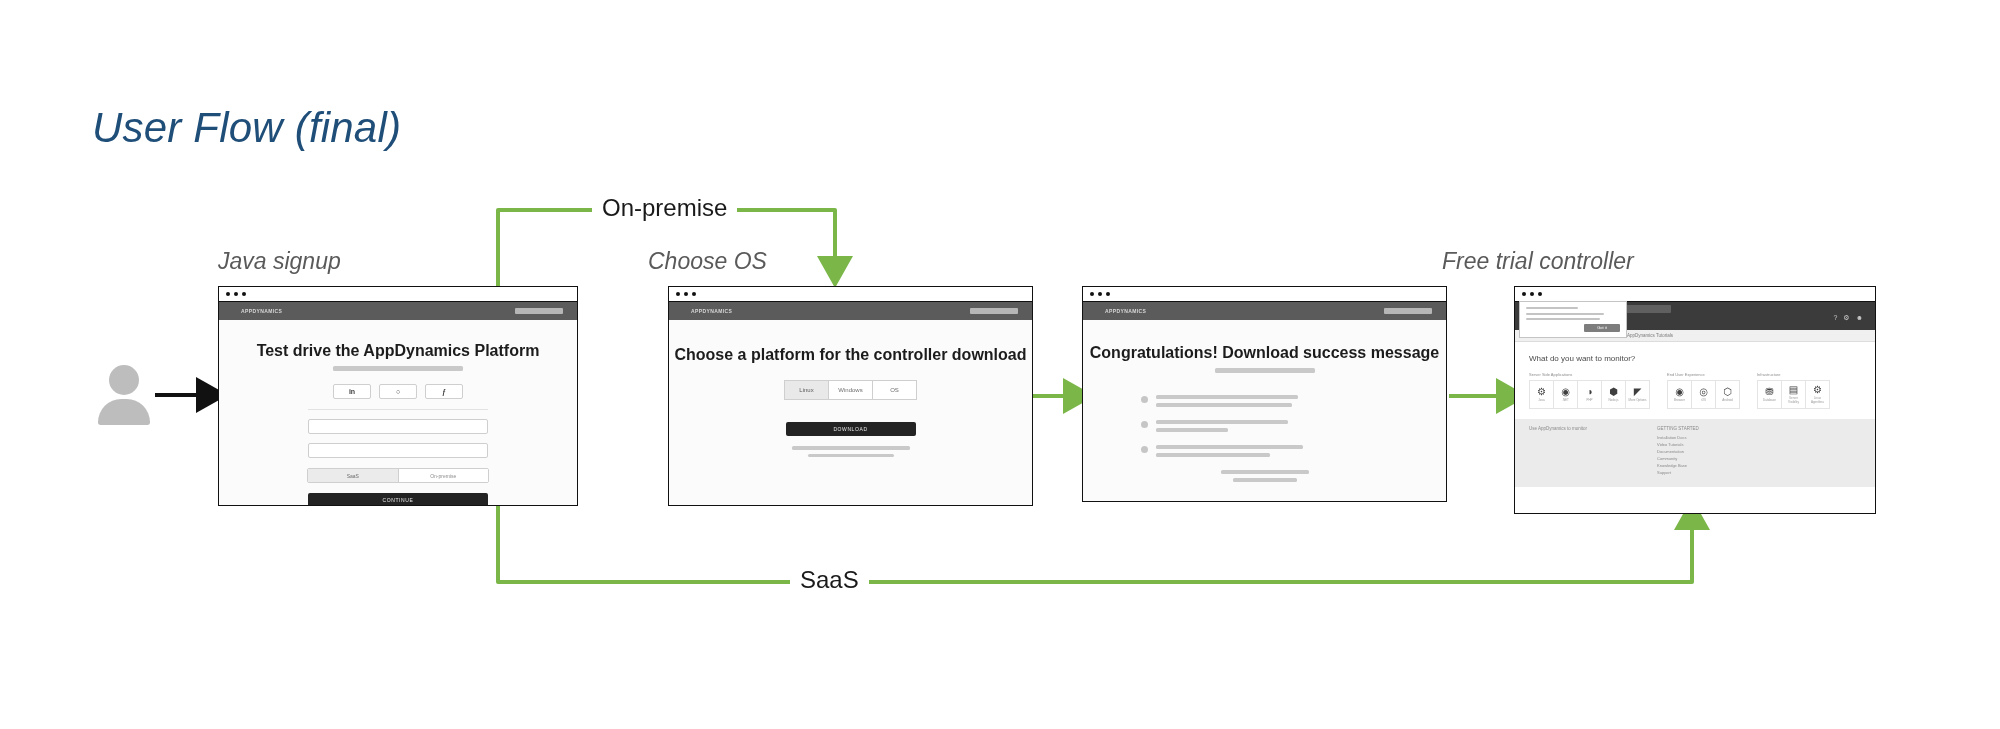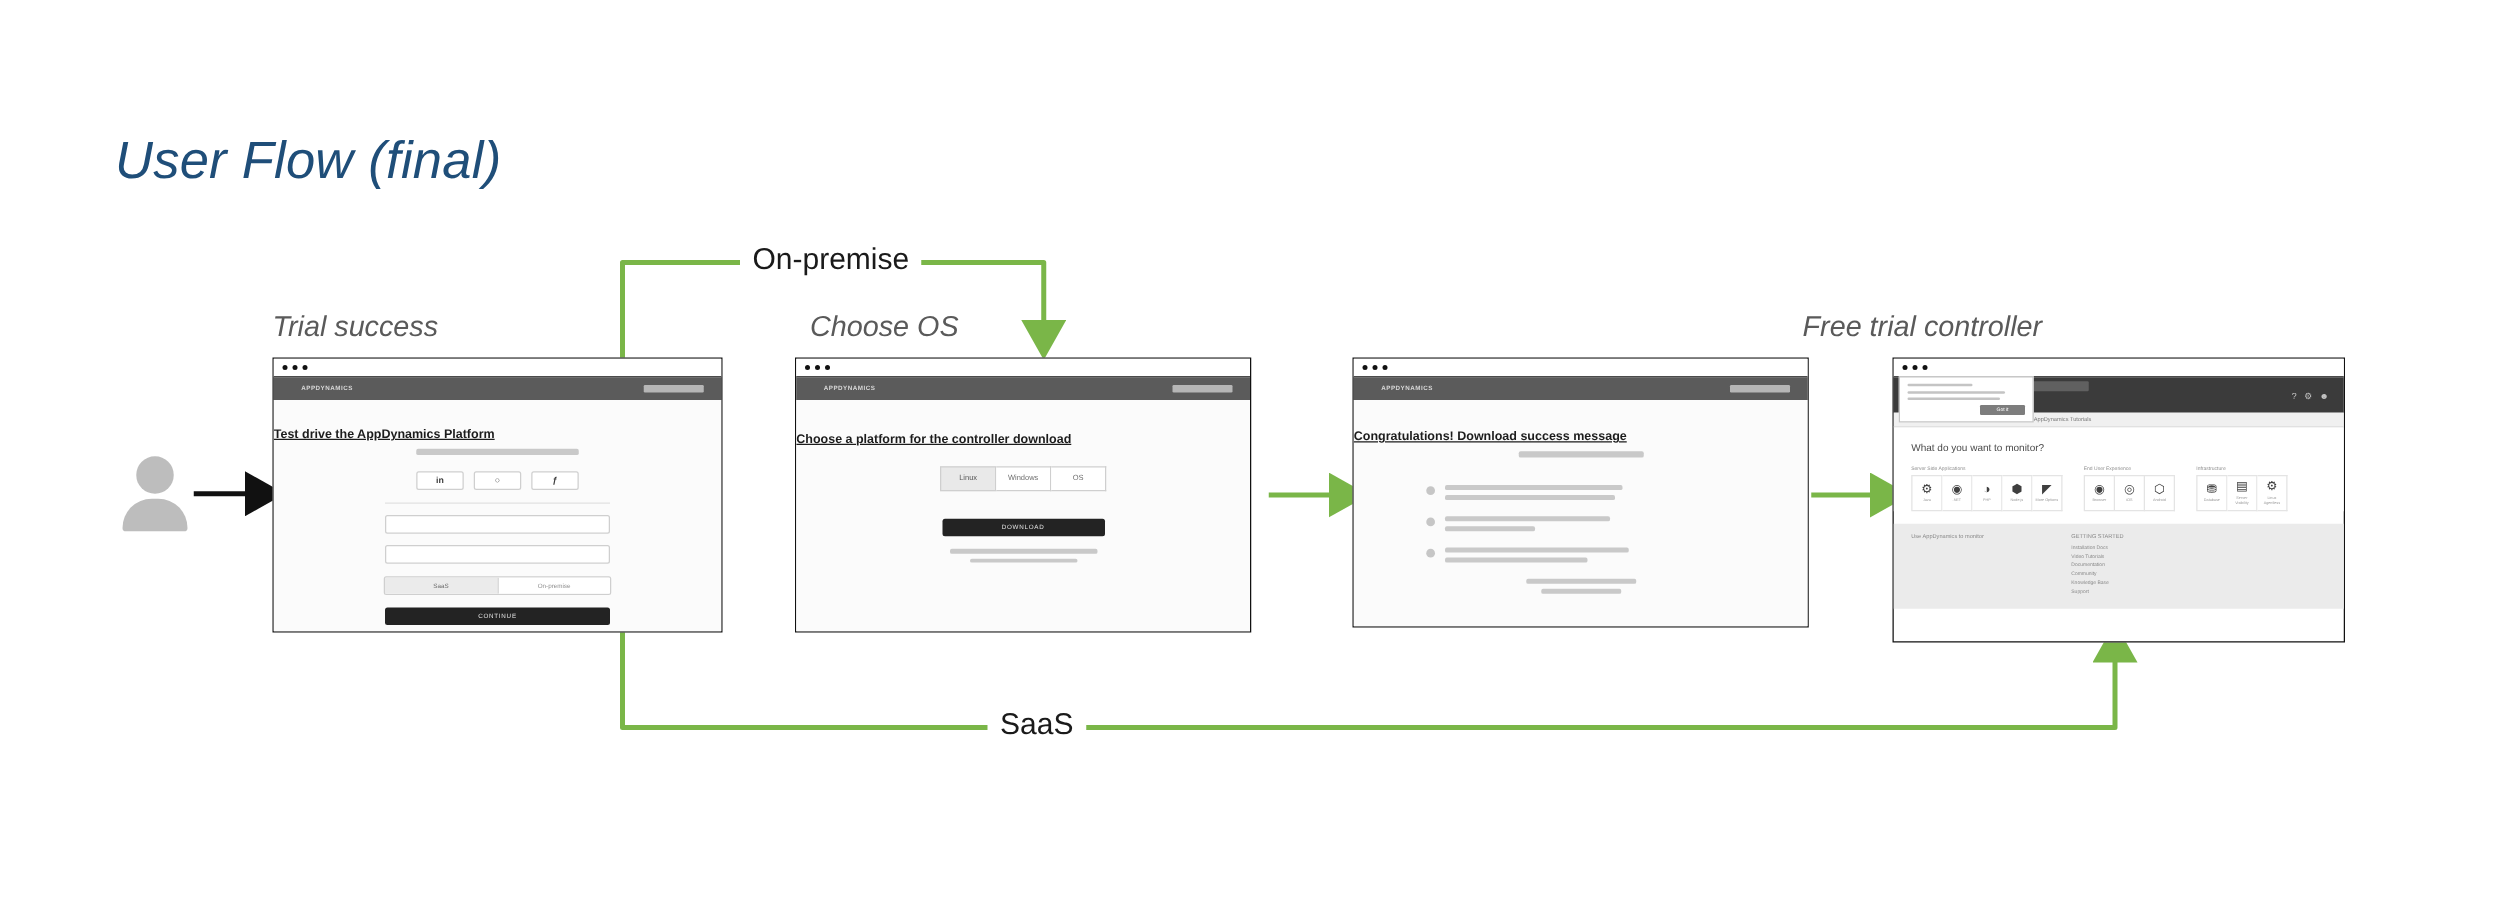--- a/index.html
+++ b/index.html
@@ -111,26 +111,26 @@
   .nav-pill { width: 48px; height: 6px; background: #b6b6b6; border-radius: 1px; }
 
   .screen-body {
     background: #fbfbfb;
     height: calc(100% - 33px);
     position: relative;
     overflow: hidden;
   }
 
   .headline {
-    font-size: 10px;
+    text-align: center;
+    font-size: 16px;
     font-weight: bold;
     color: #1c1c1c;
     margin-top: 22px;
     white-space: nowrap;
-    text-decoration: underline;
   }
   .bar { background: #c9c9c9; border-radius: 1.5px; margin: 0 auto; }
 
   
   .social-row { display: flex; gap: 8px; justify-content: center; margin-top: 13px; }
   .social-btn {
     width: 36px; height: 13px;
     border: 1px solid #cfcfcf;
     border-radius: 2px;
     background: #fff;
@@ -260,21 +260,21 @@
   <div class="page-title">User Flow (final)</div>
 
   <div class="flow-label" style="left:592px; top:194px;">On-premise</div>
   <div class="flow-label" style="left:790px; top:566px;">SaaS</div>
 
   <div class="avatar">
     <div class="head"></div>
     <div class="body"></div>
   </div>
 
-  <div class="screen-label" style="left:218px; top:248px;">Trial success</div>
+  <div class="screen-label" style="left:218px; top:248px;">Java signup</div>
   <div class="screen-label" style="left:648px; top:248px;">Choose OS</div>
   <div class="screen-label" style="left:1442px; top:248px;">Free trial controller</div>
 
   <div class="browser" style="left:218px; top:286px; width:360px; height:220px;">
     <div class="browser-chrome">
       <span class="dot"></span>
       <span class="dot"></span>
       <span class="dot"></span>
     </div>
     <div class="navbar">
@@ -299,21 +299,21 @@
       <div class="seg-row">
         <div class="seg active">SaaS</div>
         <div class="seg">On-premise</div>
       </div>
 
       <div class="cta">CONTINUE</div>
 
     </div>
   </div>
 
-  <div class="browser" style="left:636px; top:286px; width:365px; height:220px;">
+  <div class="browser" style="left:668px; top:286px; width:365px; height:220px;">
     <div class="browser-chrome">
       <span class="dot"></span>
       <span class="dot"></span>
       <span class="dot"></span>
     </div>
     <div class="navbar">
       <span class="brand">APPDYNAMICS</span>
       <span class="nav-pill"></span>
     </div>
     <div class="screen-body">

